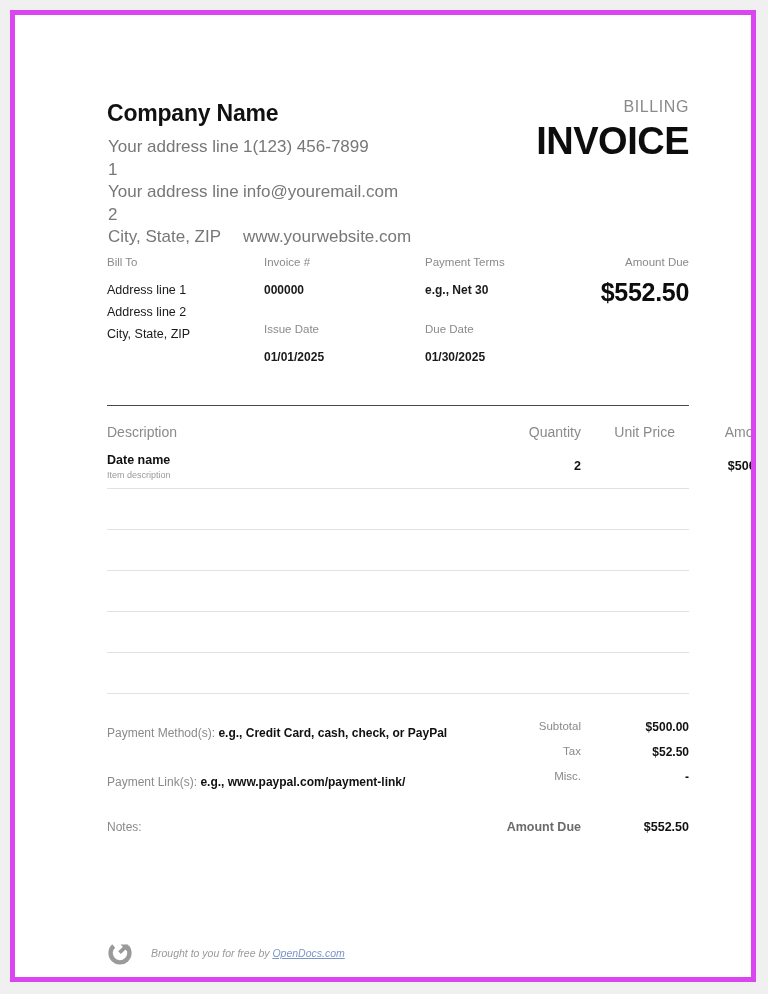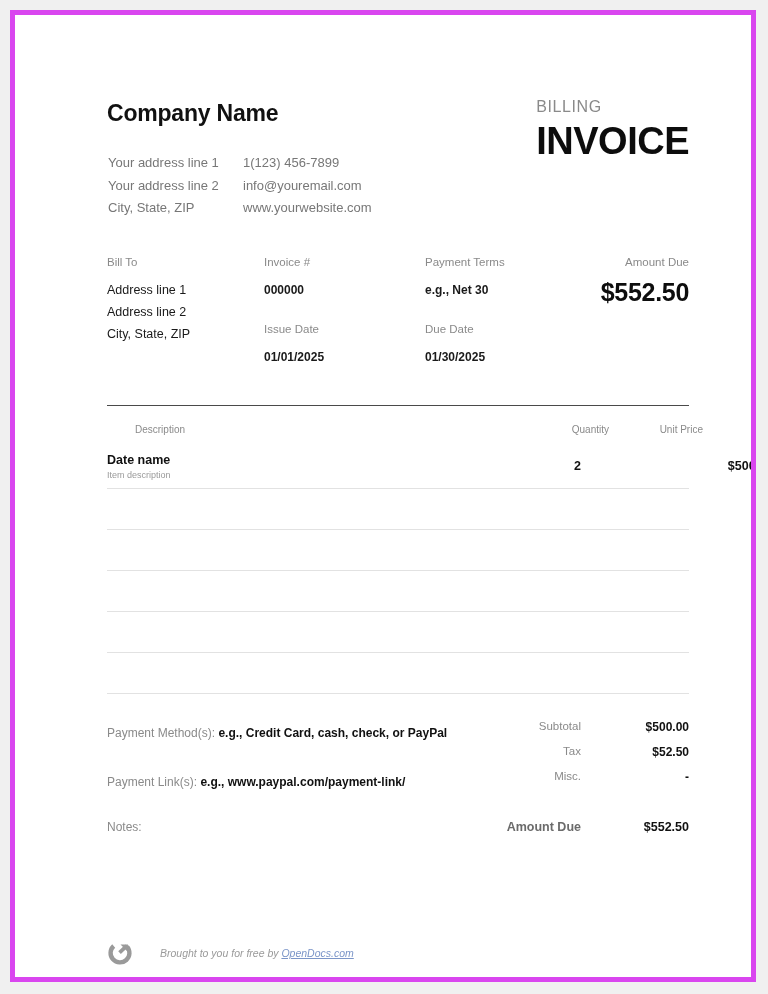--- a/index.html
+++ b/index.html
@@ -49,36 +49,36 @@
     top: 0;
     font-size: 23px;
     font-weight: bold;
     color: #111111;
     letter-spacing: -0.2px;
     white-space: nowrap;
   }
   .company-meta {
     position: absolute;
     left: 11px;
-    top: 52px;
-    font-size: 13px;
+    top: 36px;
+    font-size: 17px;
     color: #777777;
     line-height: 22.5px;
   }
   .company-meta .row {
     display: flex;
   }
   .company-meta .col-a { width: 135px; }
   .company-meta .col-b { }
 
   .title-block {
     position: absolute;
     right: 0;
     top: -3px;
-    text-align: left;
+    text-align: right;
   }
   .billing-label {
     font-size: 16px;
     color: #8a8a8a;
     letter-spacing: 0.6px;
     line-height: 20px;
   }
   .invoice-label {
     font-size: 38px;
     font-weight: bold;
@@ -146,23 +146,22 @@
   .rule-light {
     height: 0;
     border-top: 1px solid #e2e2e2;
   }
   .thead {
     position: relative;
     height: 38px;
   }
   .th, .td {
     position: absolute;
-    font-size: 10px;
+    font-size: 14px;
     color: #8a8a8a;
-    margin-left: 28px;
   }
   .th { top: 18px; }
   .col-desc  { left: 0; text-align: left; }
   .col-qty   { left: 0; width: 474px; text-align: right; }
   .col-price { left: 0; width: 568px; text-align: right; }
   .col-amt   { left: 0; width: 666px; text-align: right; }
 
   .trow {
     position: relative;
     height: 40px;
@@ -249,21 +248,20 @@
   }
   .total-row.grand .total-value { font-size: 12.5px; }
 
   
   .footer {
     position: absolute;
     left: 92px;
     top: 925px;
     display: flex;
     align-items: center;
-    gap: 9px;
   }
   .footer-logo {
     width: 26px;
     height: 26px;
     flex: none;
   }
   .footer-text {
     margin-left: 18px;
     font-size: 10.5px;
     font-style: italic;

